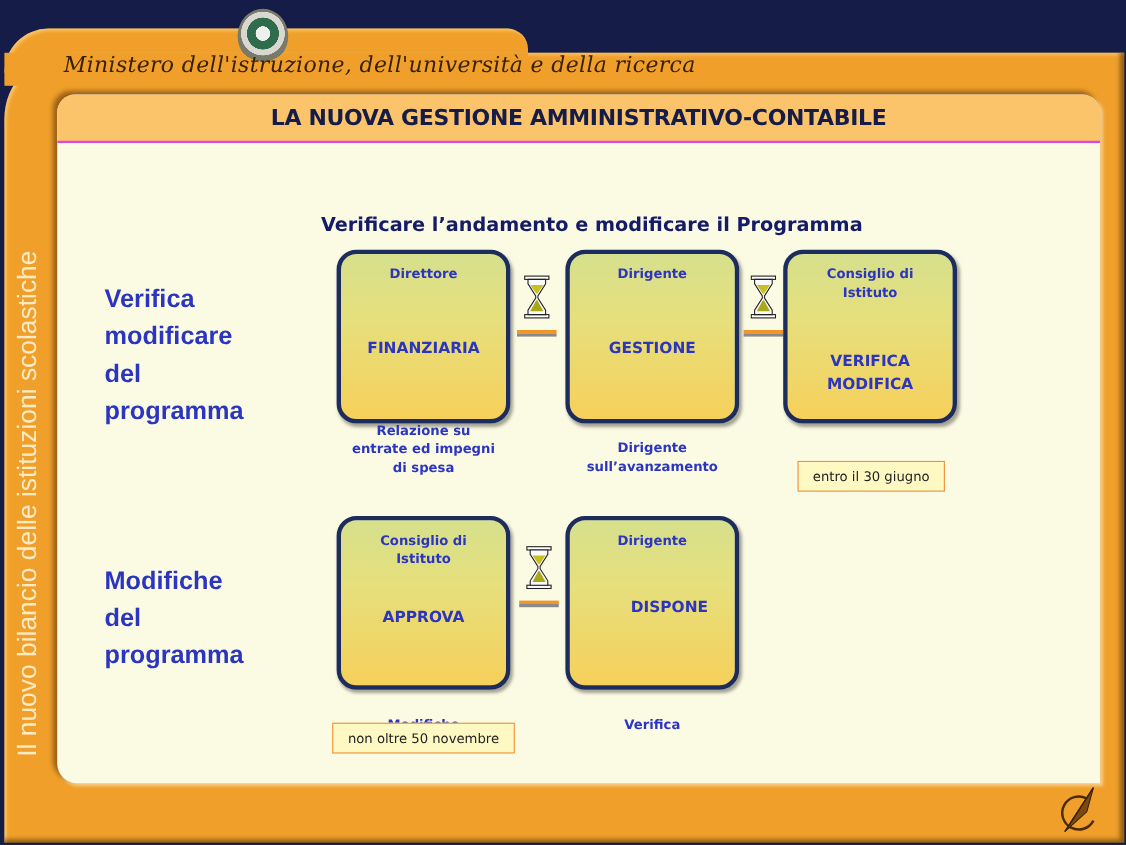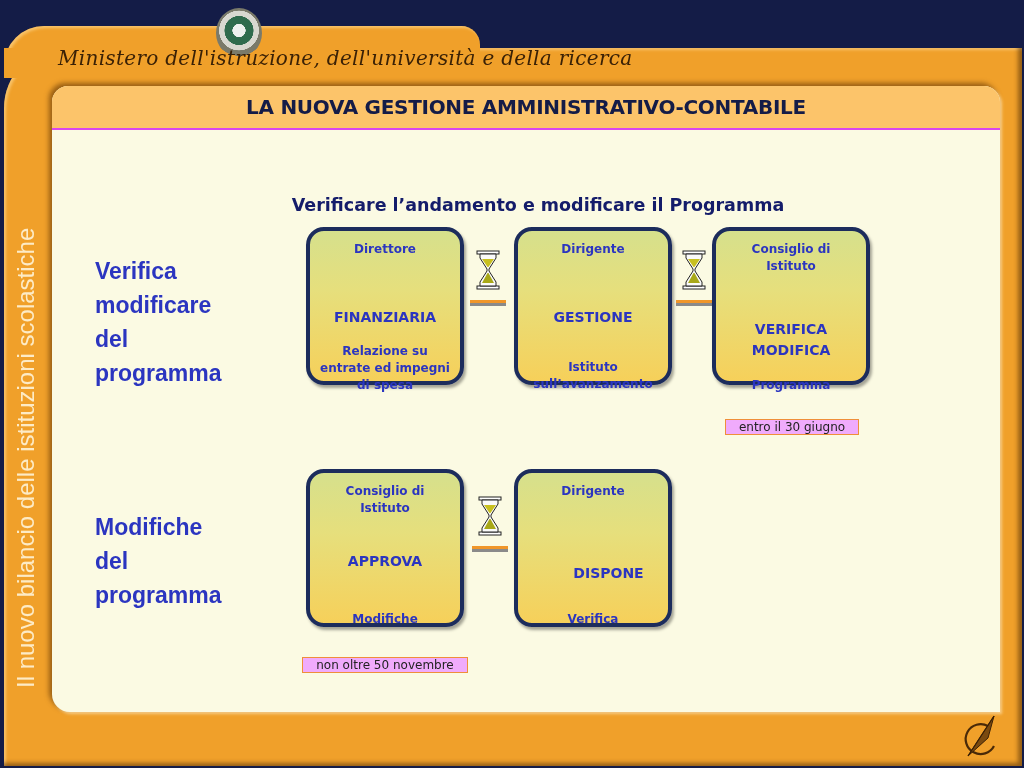--- a/index.html
+++ b/index.html
@@ -88,33 +88,33 @@
     position: absolute; width: 158px; height: 158px;
     border: 4px solid #1c2c5c;
     border-radius: 18px;
     background: linear-gradient(to bottom, #d6e08c 0%, #e6df7c 40%, #f6d05a 100%);
     box-shadow: 2px 3px 3px rgba(0,0,0,0.35);
     text-align: center;
     font-family: "DejaVu Sans", sans-serif; font-weight: bold; color: #2b35c0;
   }
   .step .actor { position: absolute; left: 0; right: 0; top: 10px; font-size: 12px; line-height: 17px; }
   .step .action { position: absolute; left: 0; right: 0; font-size: 14px; line-height: 21px; }
-  .step .object { position: absolute; left: 0; right: 0; font-size: 12px; line-height: 17px; }
+  .step .object { position: absolute; left: 0; right: 0; font-size: 12px; line-height: 17px; margin-top: 40px; }
 
   
   .connector { position: absolute; width: 36px; height: 60px; }
   .hourglass { position: absolute; left: 6px; top: 0; width: 24px; height: 40px; }
   .connector .bar {
     position: absolute; left: 0; top: 50px; width: 36px; height: 6px;
     background: linear-gradient(to bottom, #f0962a 0 55%, #8a8a8a 55% 100%);
   }
 
   .deadline {
-    position: absolute; height: 16px;
-    border: 1px solid #ef8f3a; background: #f0abfc;
+    position: absolute; height: 28px;
+    border: 1px solid #ef8f3a; background: #fef9c3;
     font-family: "DejaVu Sans", sans-serif; font-size: 12px; color: #222;
     display: flex; align-items: center; justify-content: center;
   }
 
   .logo {
     position: absolute; left: 958px; top: 712px; width: 46px; height: 50px;
   }
 </style>
 </head>
 <body>
@@ -161,21 +161,21 @@
       <path d="M4 4 L20 4 L20 8 L13 19 L13 21 L20 32 L20 36 L4 36 L4 32 L11 21 L11 19 L4 8 Z" fill="#fafafa" stroke="#222" stroke-width="1"></path>
       <path d="M6 9 L18 9 L12.5 17 L11.5 17 Z" fill="#c8c020"></path>
       <path d="M11.5 23 L12.5 23 L18 33 L6 33 Z" fill="#a8a818"></path>
     </svg>
     <div class="bar"></div>
   </div>
 
   <div class="step" style="left:462px; top:141px;">
     <div class="actor">Dirigente</div>
     <div class="action" style="top:76px;">GESTIONE</div>
-    <div class="object" style="top:128px; padding:0 4px;">Istituto sull’avanzamento</div>
+    <div class="object" style="top:128px; padding:0 4px;">Dirigente sull’avanzamento</div>
   </div>
 
   <div class="connector" style="left:624px; top:164px;">
     <svg class="hourglass" viewBox="0 0 24 40">
       <rect x="1" y="1" width="22" height="3" fill="#fff" stroke="#222" stroke-width="1"></rect>
       <rect x="1" y="36" width="22" height="3" fill="#fff" stroke="#222" stroke-width="1"></rect>
       <path d="M4 4 L20 4 L20 8 L13 19 L13 21 L20 32 L20 36 L4 36 L4 32 L11 21 L11 19 L4 8 Z" fill="#fafafa" stroke="#222" stroke-width="1"></path>
       <path d="M6 9 L18 9 L12.5 17 L11.5 17 Z" fill="#c8c020"></path>
       <path d="M11.5 23 L12.5 23 L18 33 L6 33 Z" fill="#a8a818"></path>
     </svg>
@@ -202,21 +202,21 @@
       <rect x="1" y="36" width="22" height="3" fill="#fff" stroke="#222" stroke-width="1"></rect>
       <path d="M4 4 L20 4 L20 8 L13 19 L13 21 L20 32 L20 36 L4 36 L4 32 L11 21 L11 19 L4 8 Z" fill="#fafafa" stroke="#222" stroke-width="1"></path>
       <path d="M6 9 L18 9 L12.5 17 L11.5 17 Z" fill="#c8c020"></path>
       <path d="M11.5 23 L12.5 23 L18 33 L6 33 Z" fill="#a8a818"></path>
     </svg>
     <div class="bar"></div>
   </div>
 
   <div class="step" style="left:462px; top:383px;">
     <div class="actor">Dirigente</div>
-    <div class="action" style="top:90px;padding-left:31px;">DISPONE</div>
+    <div class="action" style="top:69px;padding-left:31px;">DISPONE</div>
     <div class="object" style="top:138px;">Verifica</div>
   </div>
 
   <div class="deadline" style="left:250px; top:571px; width:166px;">non oltre 50 novembre</div>
 </div>
 
 <svg class="logo" viewBox="0 0 46 50">
   <path d="M30 14 A15 15 0 1 0 36 34" fill="none" stroke="#4a2a08" stroke-width="2.2"></path>
   <path d="M10 44 L36 4 L30 26 Z" fill="#7a4a10" stroke="#3a2006" stroke-width="1"></path>
   <line x1="10" y1="44" x2="36" y2="4" stroke="#3a2006" stroke-width="1.2"></line>

